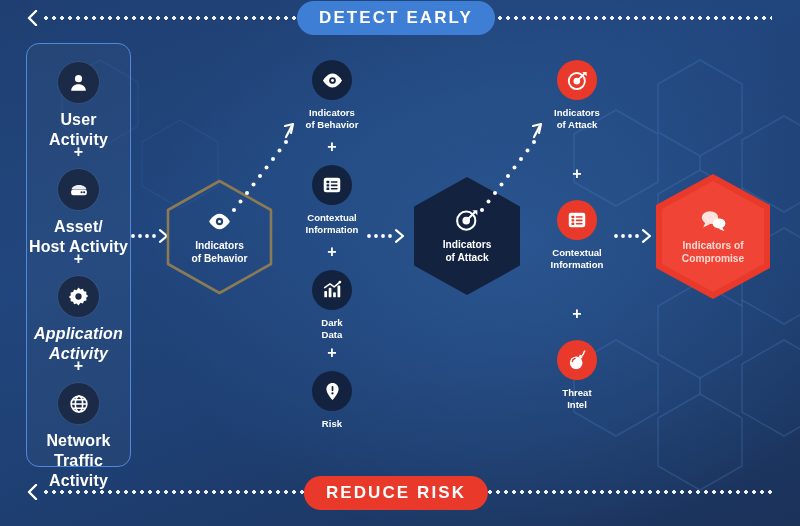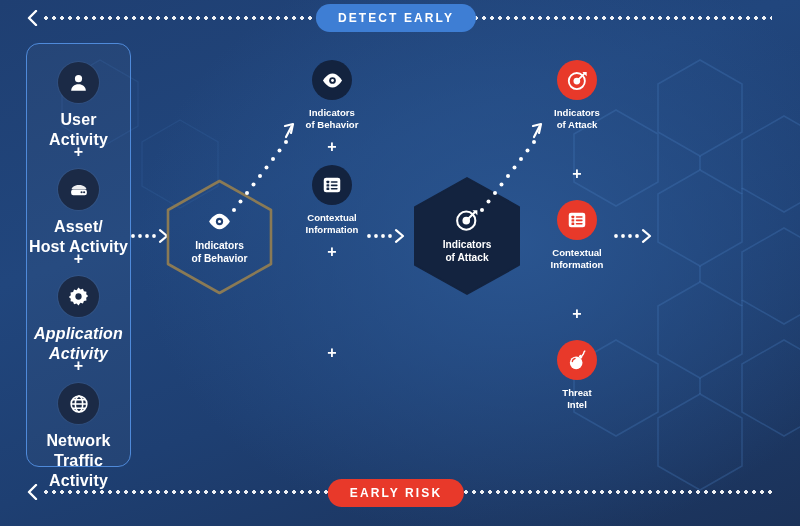--- a/index.html
+++ b/index.html
@@ -21,21 +21,21 @@
     position:absolute;height:4px;
     background-image:radial-gradient(circle, #ffffff 0 1.6px, rgba(0,0,0,0) 1.9px);
     background-size:8px 4px;background-repeat:repeat-x;background-position:0 center;
     opacity:.92;
   }
   .rail-arrow{
     position:absolute;width:13px;height:16px;
   }
   .badge{
     position:absolute;top:50%;transform:translate(-50%,-50%);
-    border-radius:40px;color:#fff;font-weight:bold;font-size:12px;
+    border-radius:40px;color:#fff;font-weight:bold;font-size:17px;
     letter-spacing:2.1px;display:flex;align-items:center;justify-content:center;
     white-space:nowrap;
   }
   #detect-badge{background:#3e7ed4;padding:7px 22px;left:396px;}
   #reduce-badge{background:#e8392a;padding:7px 22px;left:396px;}
   #top-rail-wrap{position:absolute;left:0;top:0;width:800px;height:36px;}
   #bottom-rail-wrap{position:absolute;left:0;top:474px;width:800px;height:38px;}
 
   
   #left-panel{
@@ -120,21 +120,21 @@
     <div class="rail" style="left:464px;top:16px;width:308px;"></div>
     <div class="badge" id="detect-badge">DETECT EARLY</div>
   </div>
 
   <div id="bottom-rail-wrap">
     <svg class="rail-arrow" style="left:26px;top:10px;" viewBox="0 0 13 16">
       <path d="M10 1 L3 8 L10 15" fill="none" stroke="#ffffff" stroke-width="2.4" stroke-linecap="round" stroke-linejoin="round"></path>
     </svg>
     <div class="rail" style="left:42px;top:16px;width:290px;"></div>
     <div class="rail" style="left:462px;top:16px;width:310px;"></div>
-    <div class="badge" id="reduce-badge">EARLY RISK</div>
+    <div class="badge" id="reduce-badge">REDUCE RISK</div>
   </div>
 
   <div id="left-panel">
 
     <div class="src-item" style="top:18px;">
       <div class="circ">
         <svg width="21" height="21" viewBox="0 0 24 24" fill="#ffffff">
             <circle cx="12" cy="7.6" r="4.1"></circle>
             <path d="M3.6 21.5c0-4.9 3.8-7.6 8.4-7.6s8.4 2.7 8.4 7.6z"></path>
           </svg>
@@ -228,22 +228,45 @@
             <rect x="10.6" y="11.5" width="7.6" height="1.8" rx=".9"></rect>
             <rect x="6" y="14.8" width="3" height="2.6" rx=".6"></rect>
             <rect x="10.6" y="15.2" width="7.6" height="1.8" rx=".9"></rect>
           </g>
         </svg>
     </div>
     <div class="stack-label"><span>Contextual<br>Information</span></div>
   </div>
   <div class="plus stack-plus" style="left:284px;top:244px;"><span>+</span></div>
 
+  <div class="stack-item" style="left:284px;top:270px;">
+    <div class="stack-circ dark-c">
+      <svg width="22" height="22" viewBox="0 0 24 24" fill="#ffffff">
+          <rect x="3.6" y="13" width="3" height="7" rx="1"></rect>
+          <rect x="8.4" y="9.6" width="3" height="10.4" rx="1"></rect>
+          <rect x="13.2" y="14.4" width="3" height="5.6" rx="1"></rect>
+          <rect x="18" y="7.2" width="3" height="12.8" rx="1"></rect>
+          <path d="M4 9.4 L9.8 5.4 L14.4 8.6 L20.6 3.4" fill="none" stroke="#ffffff" stroke-width="1.7" stroke-linecap="round" stroke-linejoin="round"></path>
+          <circle cx="20.6" cy="3.4" r="1.5"></circle>
+        </svg>
+    </div>
+    <div class="stack-label"><span>Dark<br>Data</span></div>
+  </div>
   <div class="plus stack-plus" style="left:284px;top:345px;"><span>+</span></div>
 
+  <div class="stack-item" style="left:284px;top:371px;">
+    <div class="stack-circ dark-c">
+      <svg width="21" height="21" viewBox="0 0 24 24" fill="#ffffff">
+          <path d="M12 2.2c-3.9 0-7 3.1-7 7 0 5.2 7 12.6 7 12.6s7-7.4 7-12.6c0-3.9-3.1-7-7-7z"></path>
+          <rect x="11" y="5.6" width="2" height="6" rx="1" fill="#13233f"></rect>
+          <circle cx="12" cy="14.2" r="1.3" fill="#13233f"></circle>
+        </svg>
+    </div>
+    <div class="stack-label"><span>Risk</span></div>
+  </div>
 
   <svg class="dotarrow" style="left:228px;top:108px;" width="70" height="108" viewBox="0 0 70 108">
     <g fill="#ffffff">
       <circle cx="6" cy="102" r="2"></circle>
         <circle cx="12.5" cy="93.5" r="2"></circle>
         <circle cx="19" cy="85" r="2"></circle>
         <circle cx="25.5" cy="76.5" r="2"></circle>
       <circle cx="32" cy="68" r="2"></circle>
         <circle cx="38.5" cy="59.5" r="2"></circle>
         <circle cx="45" cy="51" r="2"></circle>
@@ -341,14 +364,29 @@
   <svg class="dotarrow" style="left:613px;top:226px;" width="44" height="20" viewBox="0 0 44 20">
     <g fill="#ffffff">
       <circle cx="3" cy="10" r="1.9"></circle>
         <circle cx="10" cy="10" r="1.9"></circle>
         <circle cx="17" cy="10" r="1.9"></circle>
         <circle cx="24" cy="10" r="1.9"></circle>
     </g>
     <path d="M30 4.2 L37 10 L30 15.8" fill="none" stroke="#ffffff" stroke-width="2.2" stroke-linecap="round" stroke-linejoin="round"></path>
   </svg>
 
+  <div class="hex" style="left:652px;top:172px;width:122px;height:130px;">
+    <svg width="122" height="130" viewBox="0 0 122 130">
+      <polygon points="61,2 118,33 118,96 61,127 4,96 4,33" fill="#e8392a"></polygon>
+      <polygon points="61,9 112,37 112,92 61,120 10,92 10,37" fill="#ef4436"></polygon>
+    </svg>
+    <div class="hex-txt">
+      <svg width="30" height="26" viewBox="0 0 30 26">
+        <ellipse cx="12" cy="9.6" rx="8.2" ry="6.4" fill="#ffe2de"></ellipse>
+        <path d="M7.6 14.2 L5.2 19.4 L11.8 16.2 Z" fill="#ffe2de"></path>
+        <ellipse cx="21" cy="15.4" rx="6.4" ry="5" fill="#ffffff"></ellipse>
+        <path d="M24.2 19.2 L26.4 23.2 L20.6 20.8 Z" fill="#ffffff"></path>
+      </svg>
+      <div class="hex-label red"><span>Indicators of<br>Compromise</span></div>
+    </div>
+  </div>
 
 </div>
 
 </body></html>

